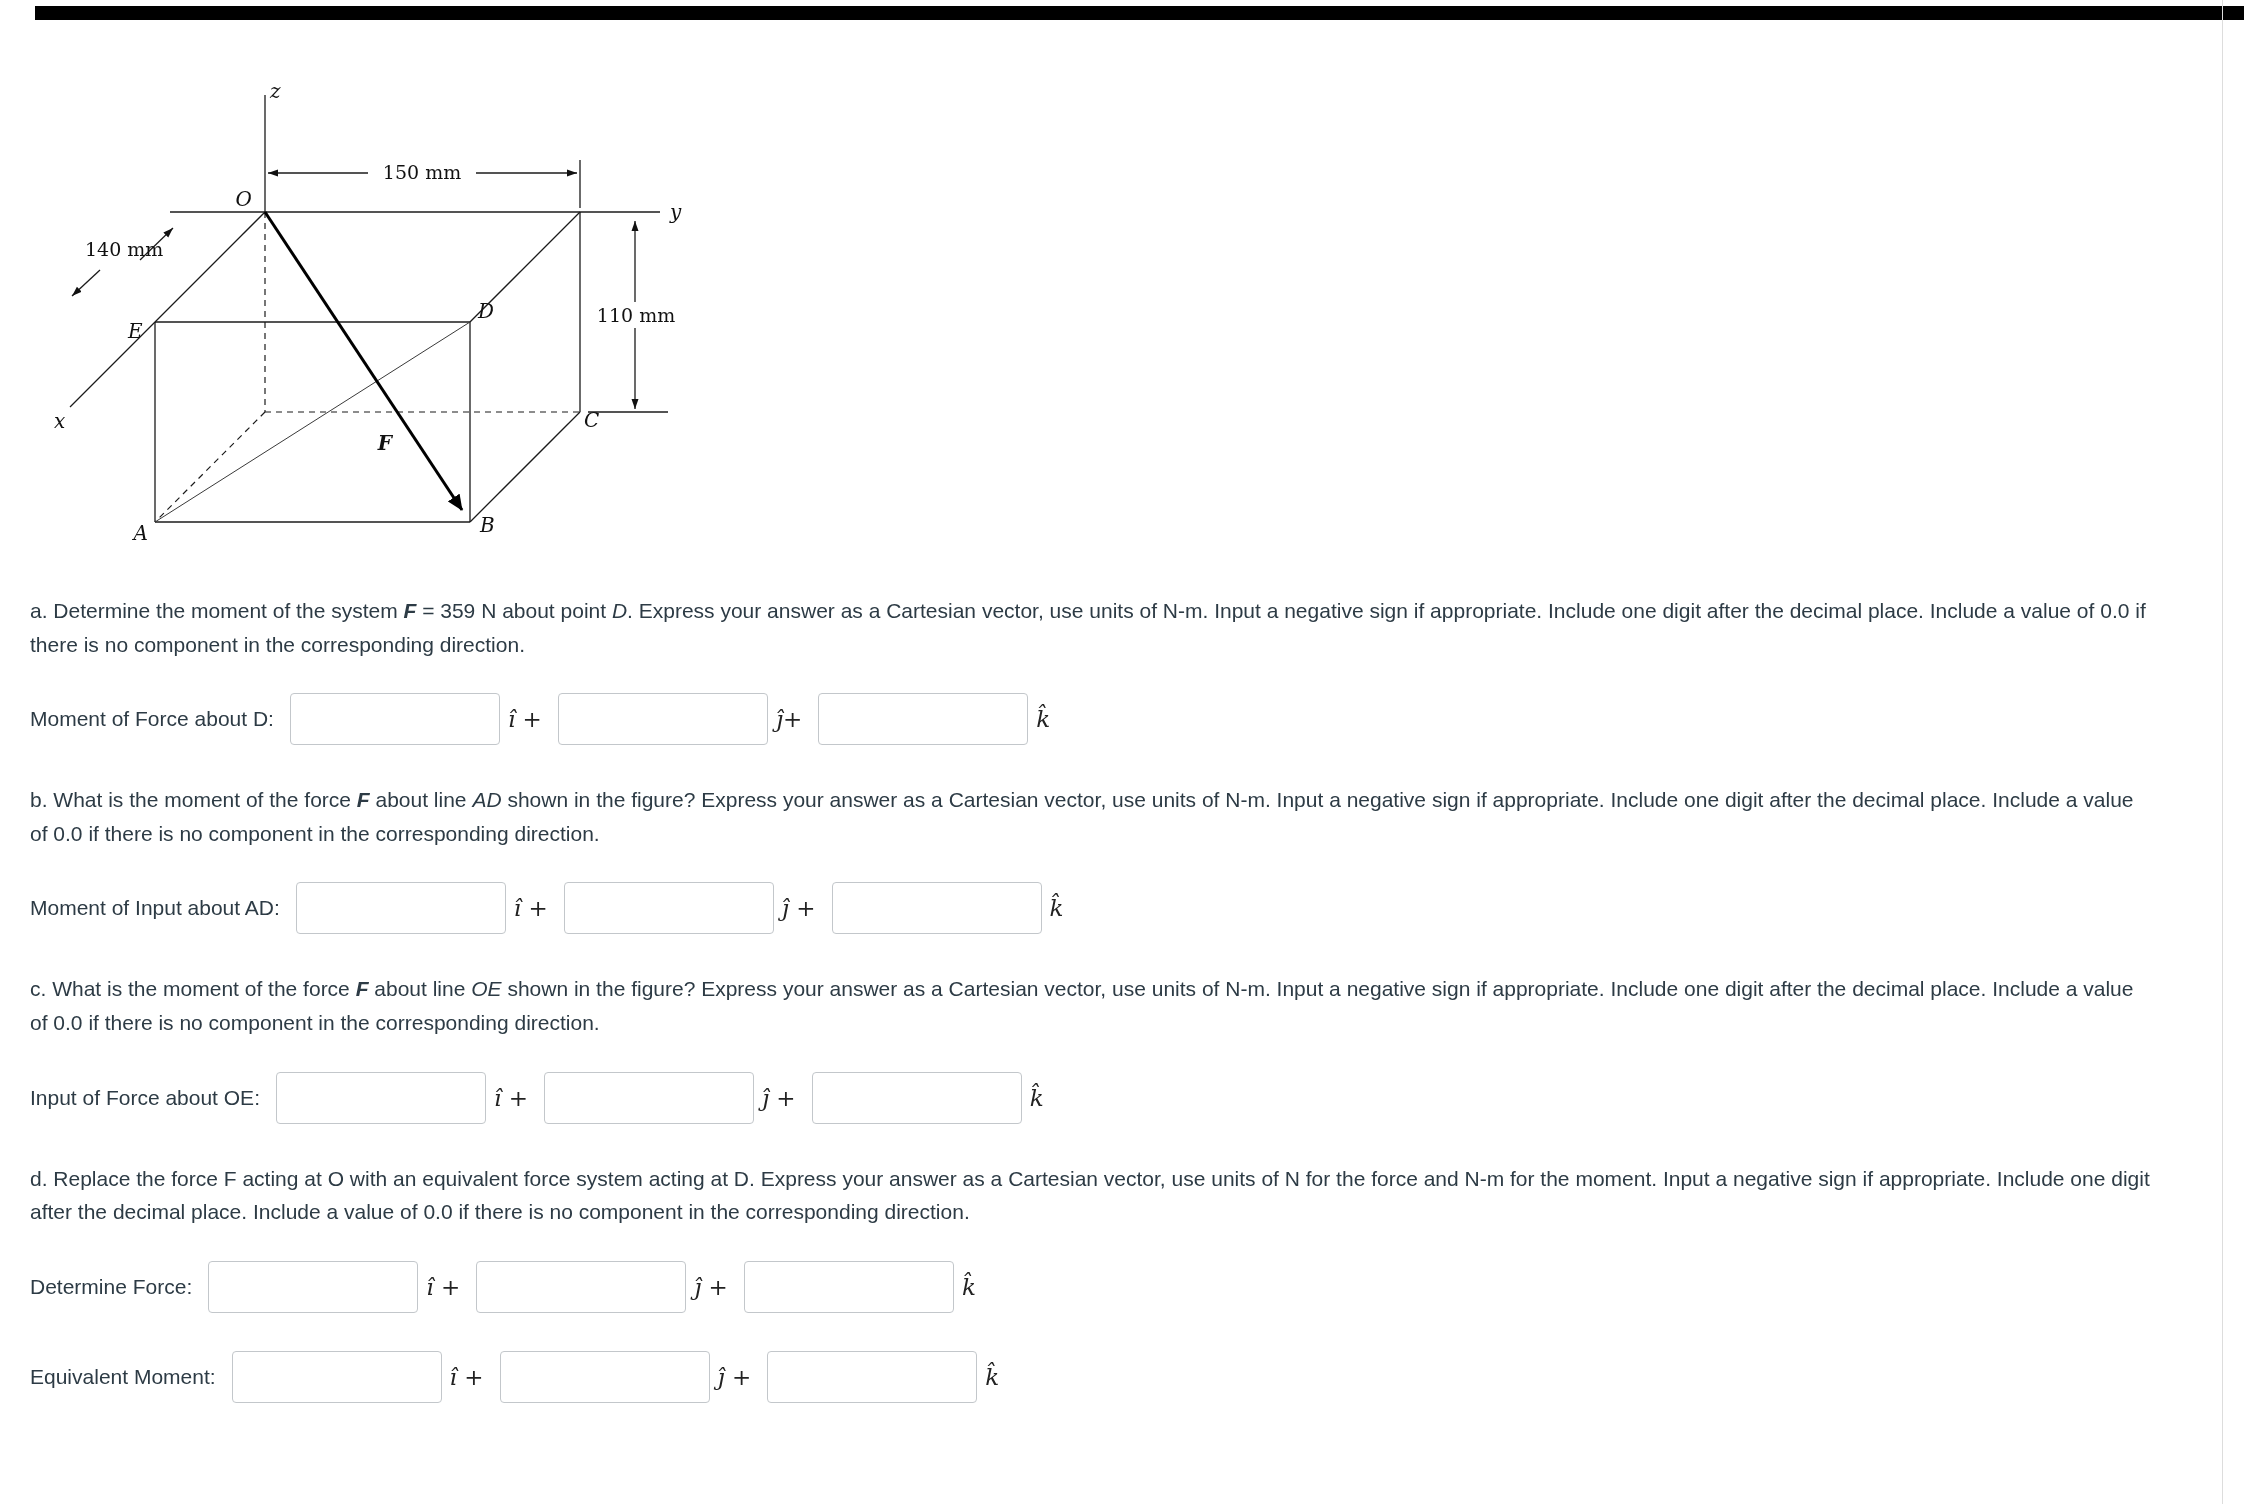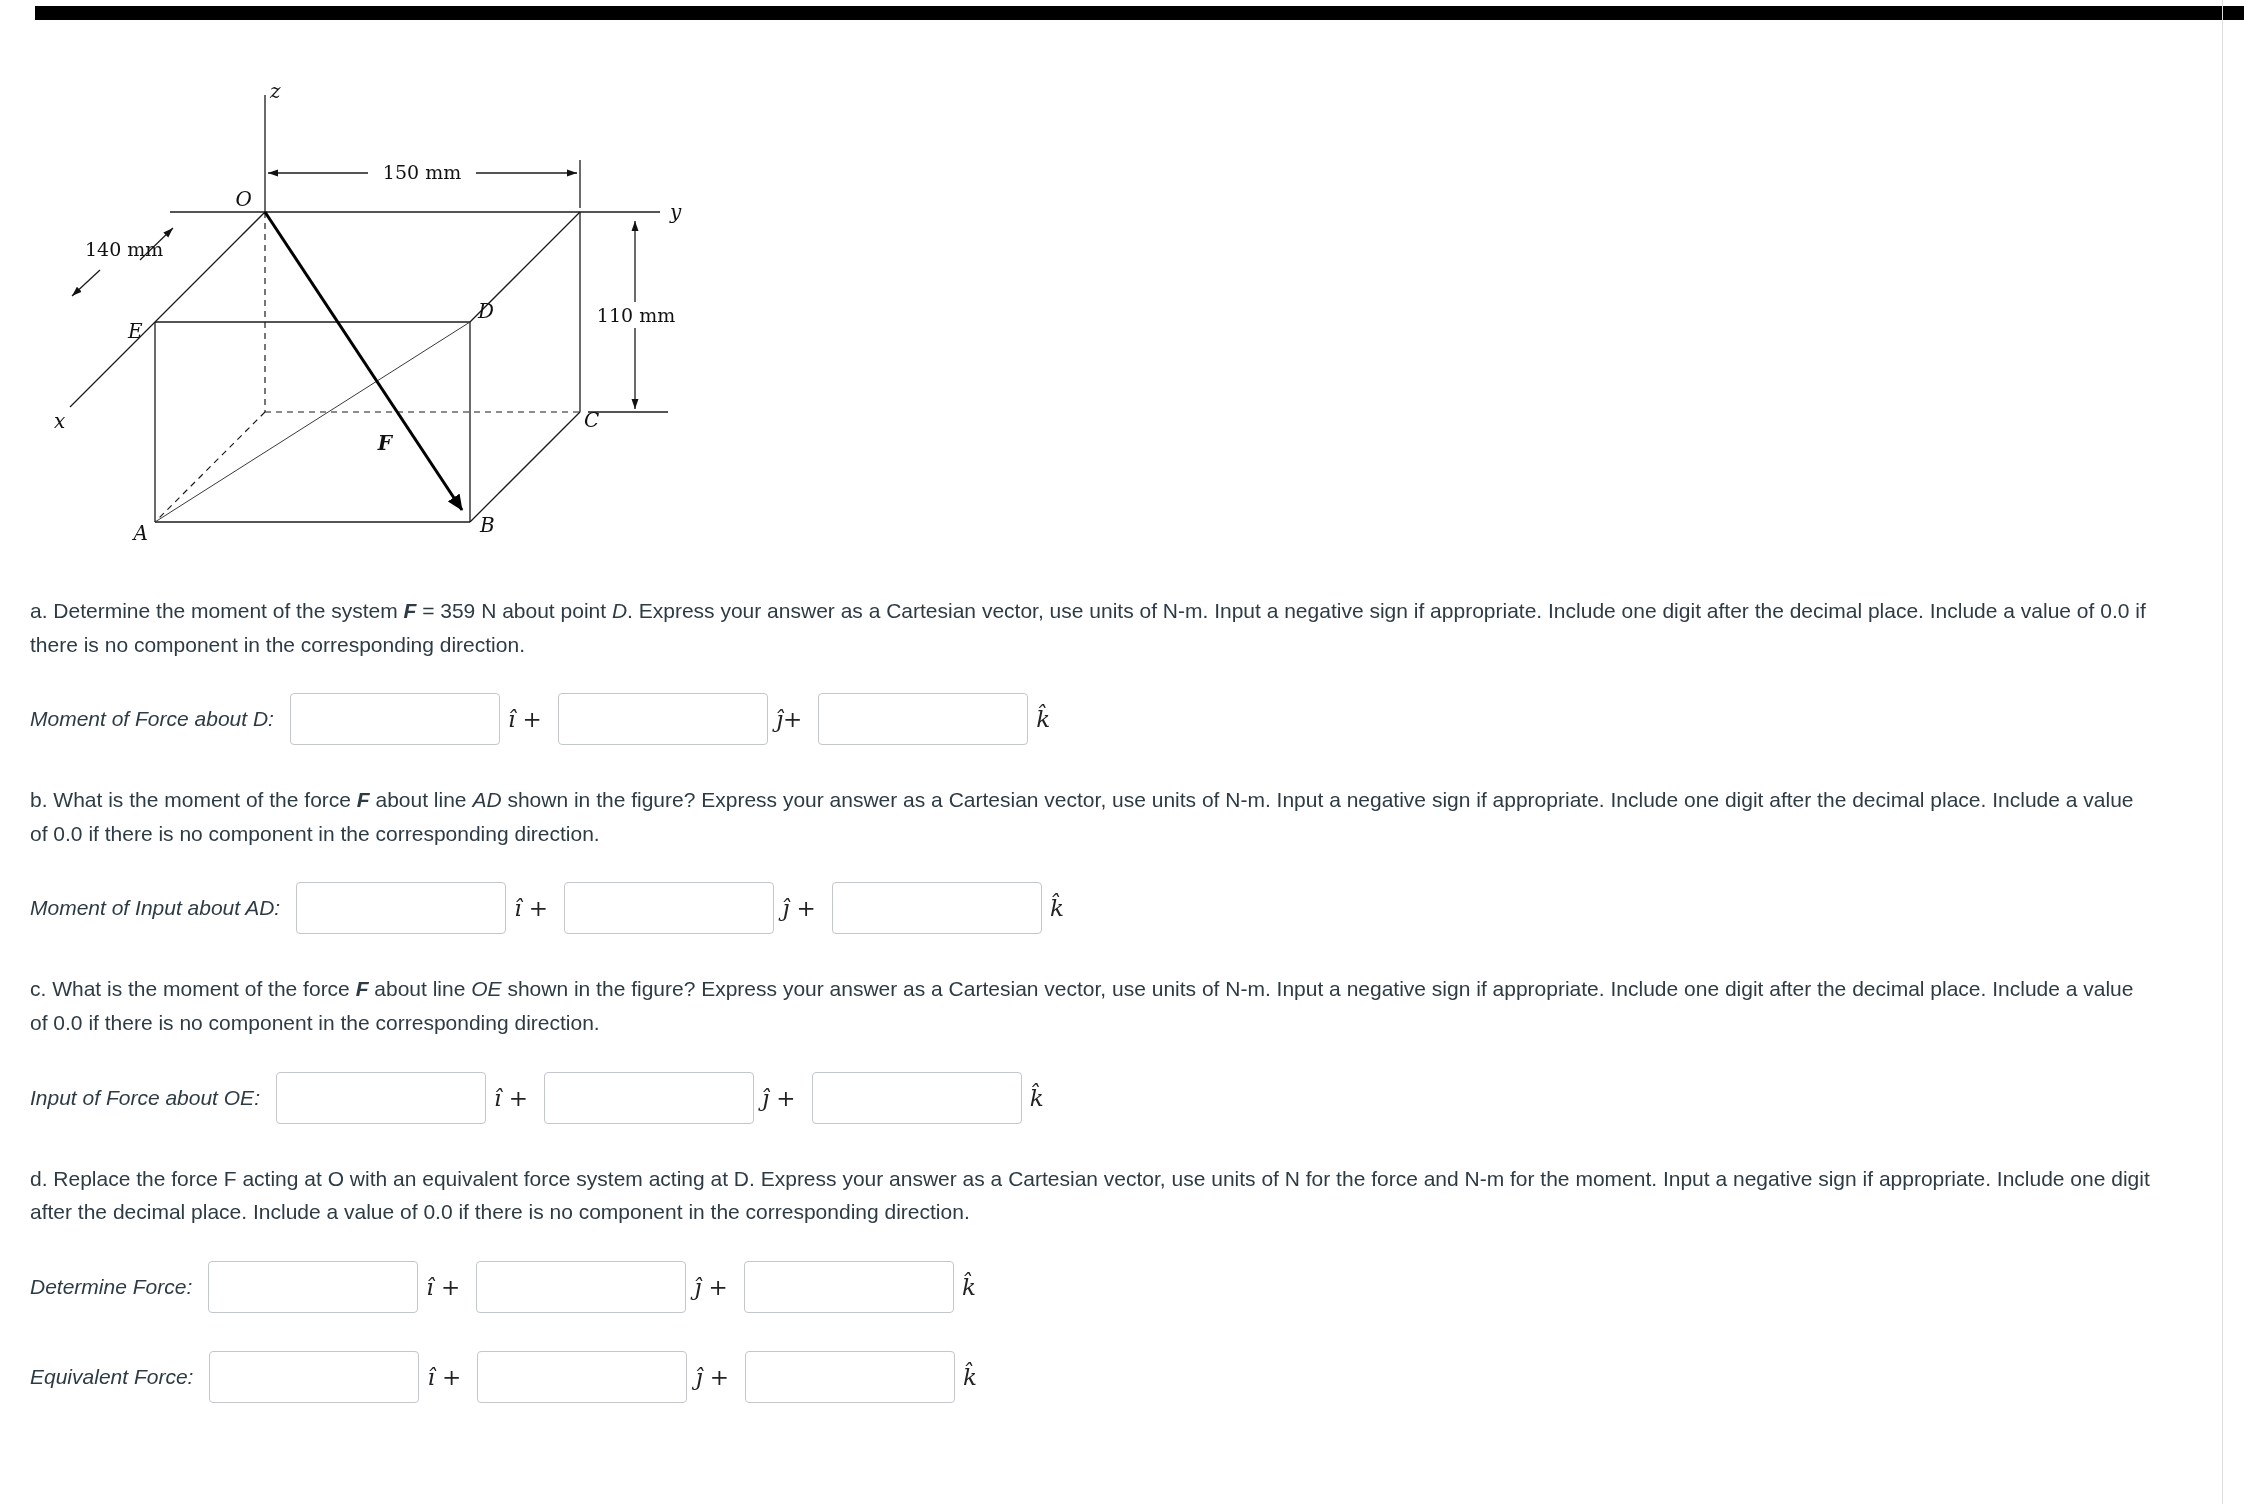--- a/index.html
+++ b/index.html
@@ -24,21 +24,21 @@
   .content {
     position: absolute; left: 30px; top: 52px; width: 2120px;
   }
   .intro { margin: 0; line-height: 1.5; }
   .q { margin: 34px 0 0; line-height: 1.6; }
   .q .force { font-weight: bold; font-style: italic; }
   .q .pt { font-style: italic; }
   .answer-row {
     margin: 32px 0 38px; display: flex; align-items: center;
   }
-  .answer-row .lbl { margin-right: 12px; white-space: nowrap; font-style: italic; }
+  .answer-row .lbl { margin-right: 12px; white-space: nowrap; }
   .answer-row input {
     width: 210px; height: 52px;
     border: 1px solid #c3c7cb; border-radius: 4px;
     background: #fff; margin: 0 8px 0 4px;
     font-size: 20px; padding: 0 10px; color: #2d3b45;
     font-family: "Liberation Sans", sans-serif;
   }
   .unit {
     font-family: "DejaVu Serif", "Liberation Serif", serif;
     font-style: italic; font-size: 23px; margin-right: 12px;
@@ -161,21 +161,21 @@
     <span class="lbl">Determine Force:</span>
     <input type="text" style="">
     <span class="unit">î +</span>
     <input type="text" style="">
     <span class="unit">ĵ +</span>
     <input type="text" style="">
     <span class="unit">k̂</span>
   </div>
 
   <div class="answer-row">
-    <span class="lbl">Equivalent Force:</span>
+    <span class="lbl">Equivalent Moment:</span>
     <input type="text" style="">
     <span class="unit">î +</span>
     <input type="text" style="">
     <span class="unit">ĵ +</span>
     <input type="text" style="">
     <span class="unit">k̂</span>
   </div>
 
 </div>
 

